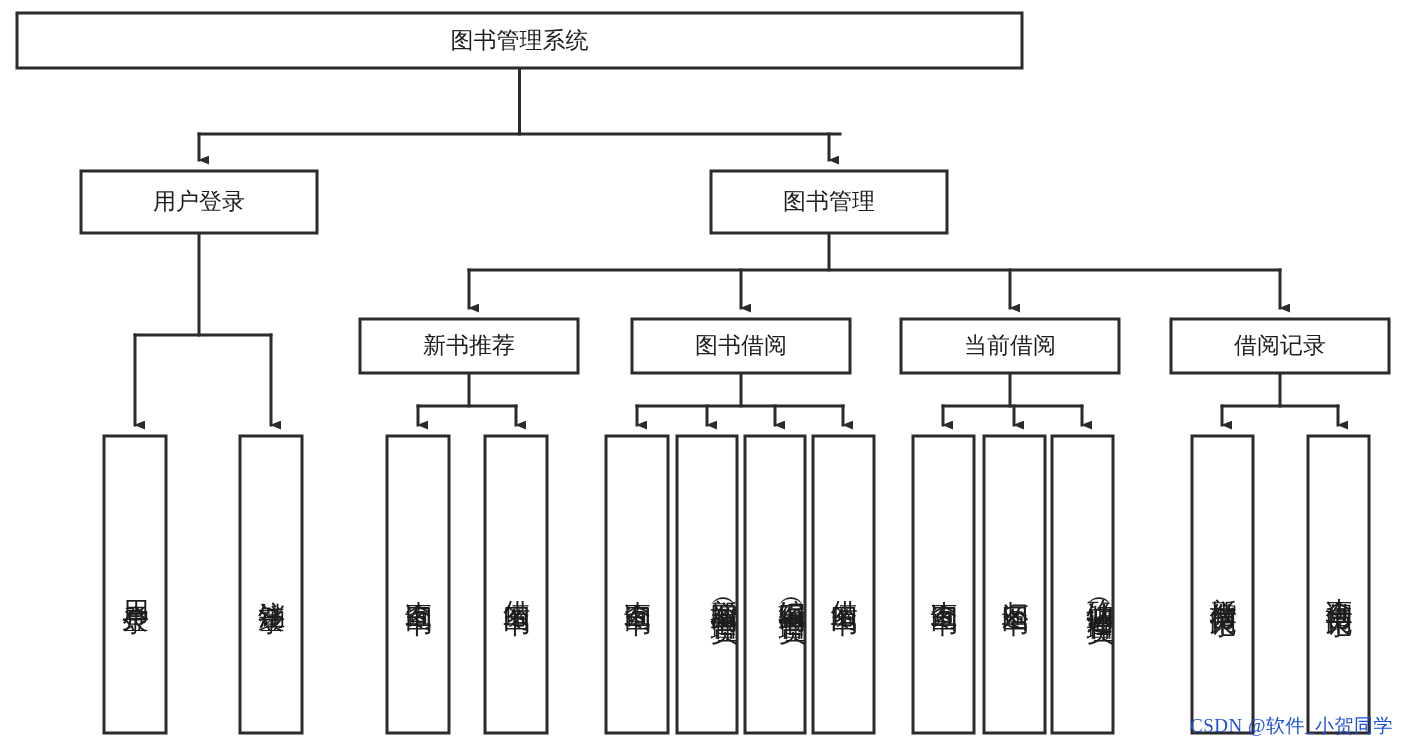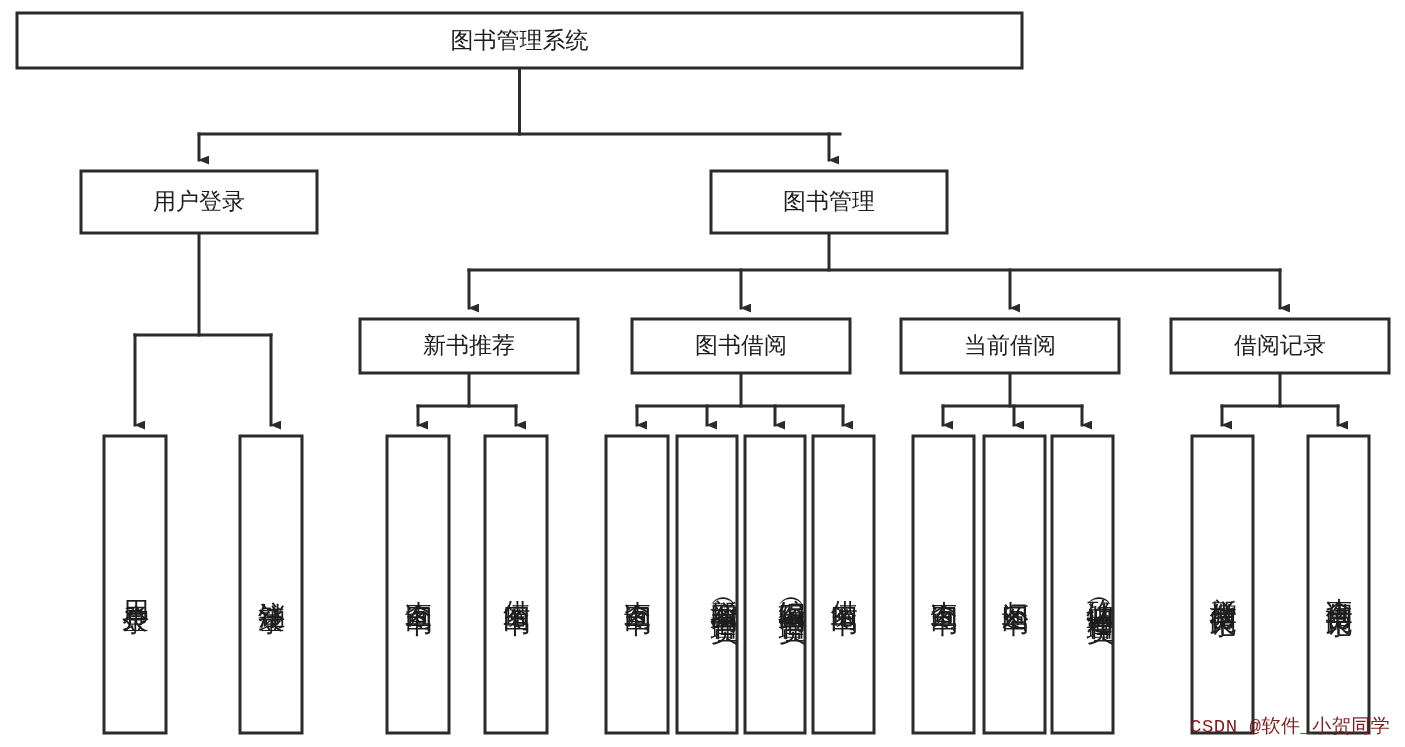--- a/index.html
+++ b/index.html
@@ -62,23 +62,23 @@
     color: #1d1d1d;
     letter-spacing: 3px;
     white-space: nowrap;
     pointer-events: none;
     text-align: center;
   }
   .watermark {
     position: absolute;
     left: 1190px;
     top: 713px;
-    font-family: Liberation Mono, monospace;
+    font-family: Liberation Serif, serif;
     font-size: 19px;
-    color: #7f1d1d;
+    color: #1d4ed8;
     white-space: nowrap;
     letter-spacing: 0.5px;
   }
 </style>
 </head>
 <body>
 
 <div id="diagram-root">
 
   <svg class="diagram-canvas" viewBox="0 0 1405 747" xmlns="http://www.w3.org/2000/svg">

